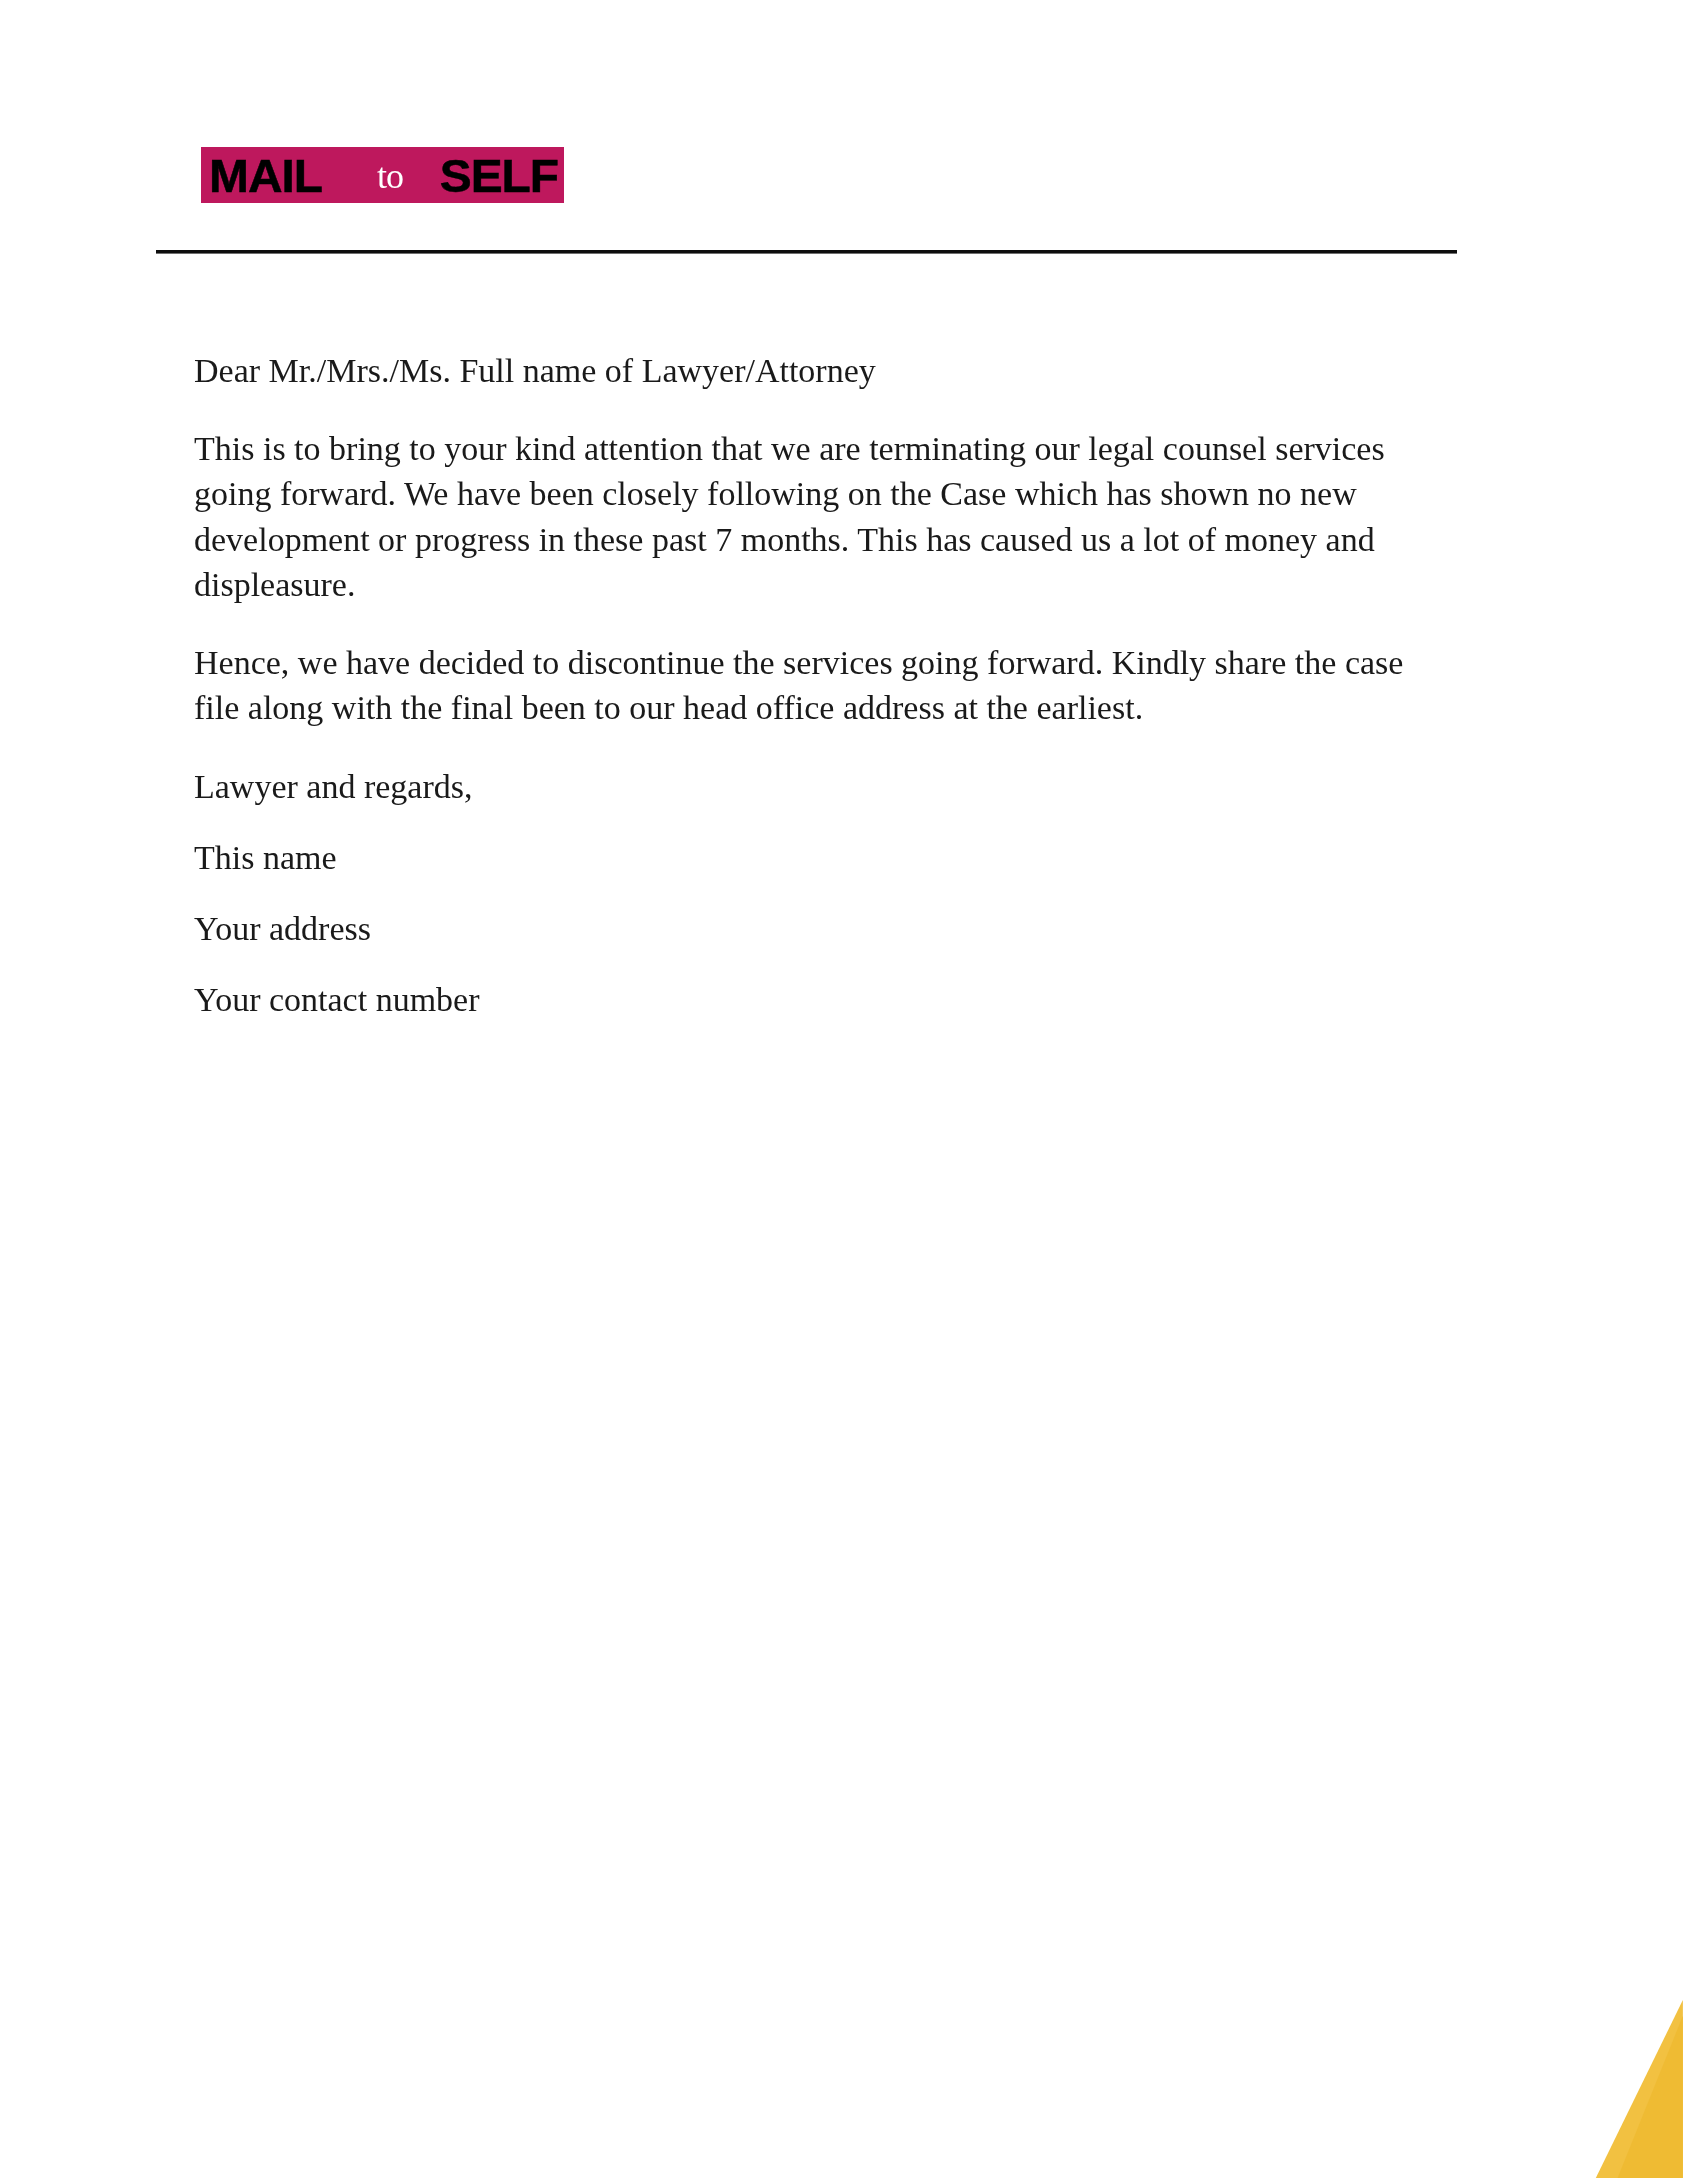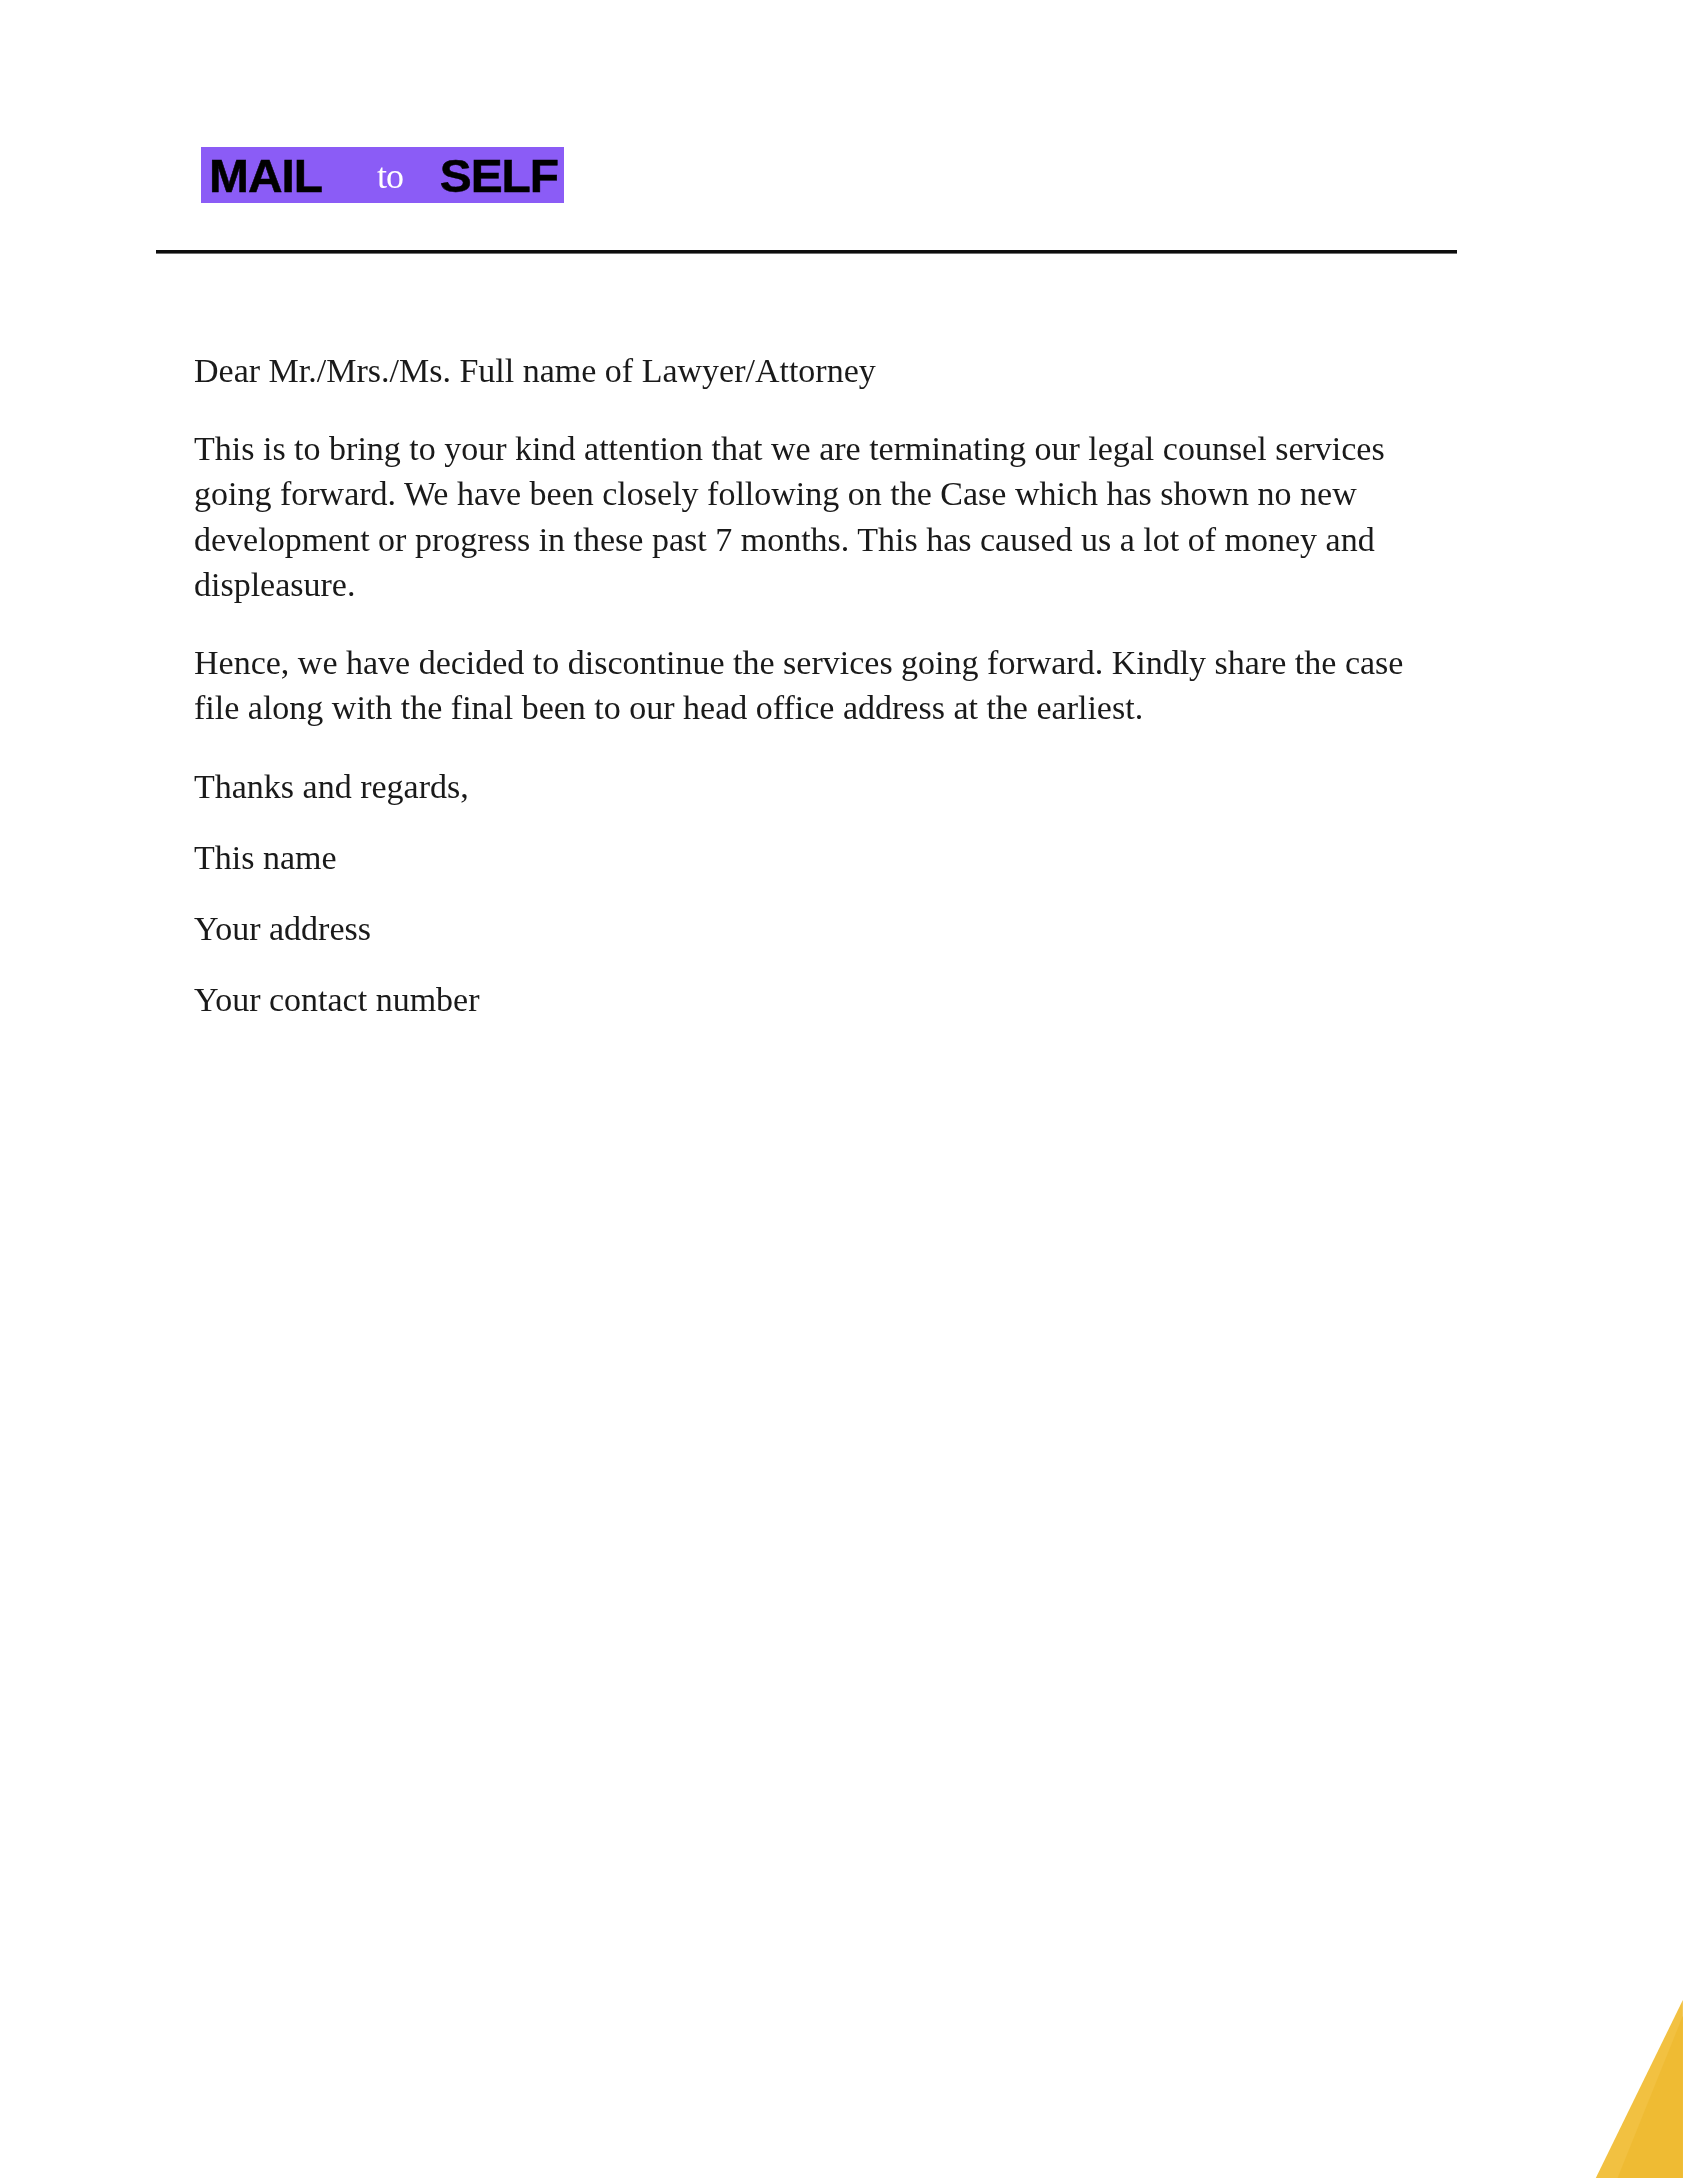--- a/index.html
+++ b/index.html
@@ -125,39 +125,39 @@
     overflow: hidden;
     pointer-events: none;
   }
 </style>
 </head>
 <body>
 
 <div class="page">
 
   <div class="letterhead">
-    <div class="logo-block" style="background: #8b5cf6;">
+    <div class="logo-block" style="background: #be185d;">
       <span class="logo-mail" style="color: rgb(0, 0, 0);">MAIL</span>
       <span class="logo-to" style="color: rgb(255, 255, 255);">to</span>
       <span class="logo-self" style="color: rgb(0, 0, 0);">SELF</span>
     </div>
   </div>
 
   <div class="header-rule"></div>
 
   <div class="letter-body">
 
     <p class="salutation">Dear Mr./Mrs./Ms. Full name of Lawyer/Attorney</p>
 
     <p class="para">This is to bring to your kind attention that we are terminating our legal counsel services going forward. We have been closely following on the Case which has shown no new development or progress in these past 7 months. This has caused us a lot of money and displeasure.</p>
 
     <p class="para">Hence, we have decided to discontinue the services going forward. Kindly share the case file along with the final been to our head office address at the earliest.</p>
 
     <div class="signoff-block">
-      <p class="signoff-line">Thanks and regards,</p>
+      <p class="signoff-line">Lawyer and regards,</p>
       <p class="signoff-line">This name</p>
       <p class="signoff-line">Your address</p>
       <p class="signoff-line">Your contact number</p>
     </div>
 
   </div>
 
   <div class="corner-wedge">
     <svg width="117" height="178" viewBox="0 0 118 180">
       <polygon points="118,0 118,180 30,180" fill="#f2c141"></polygon>

